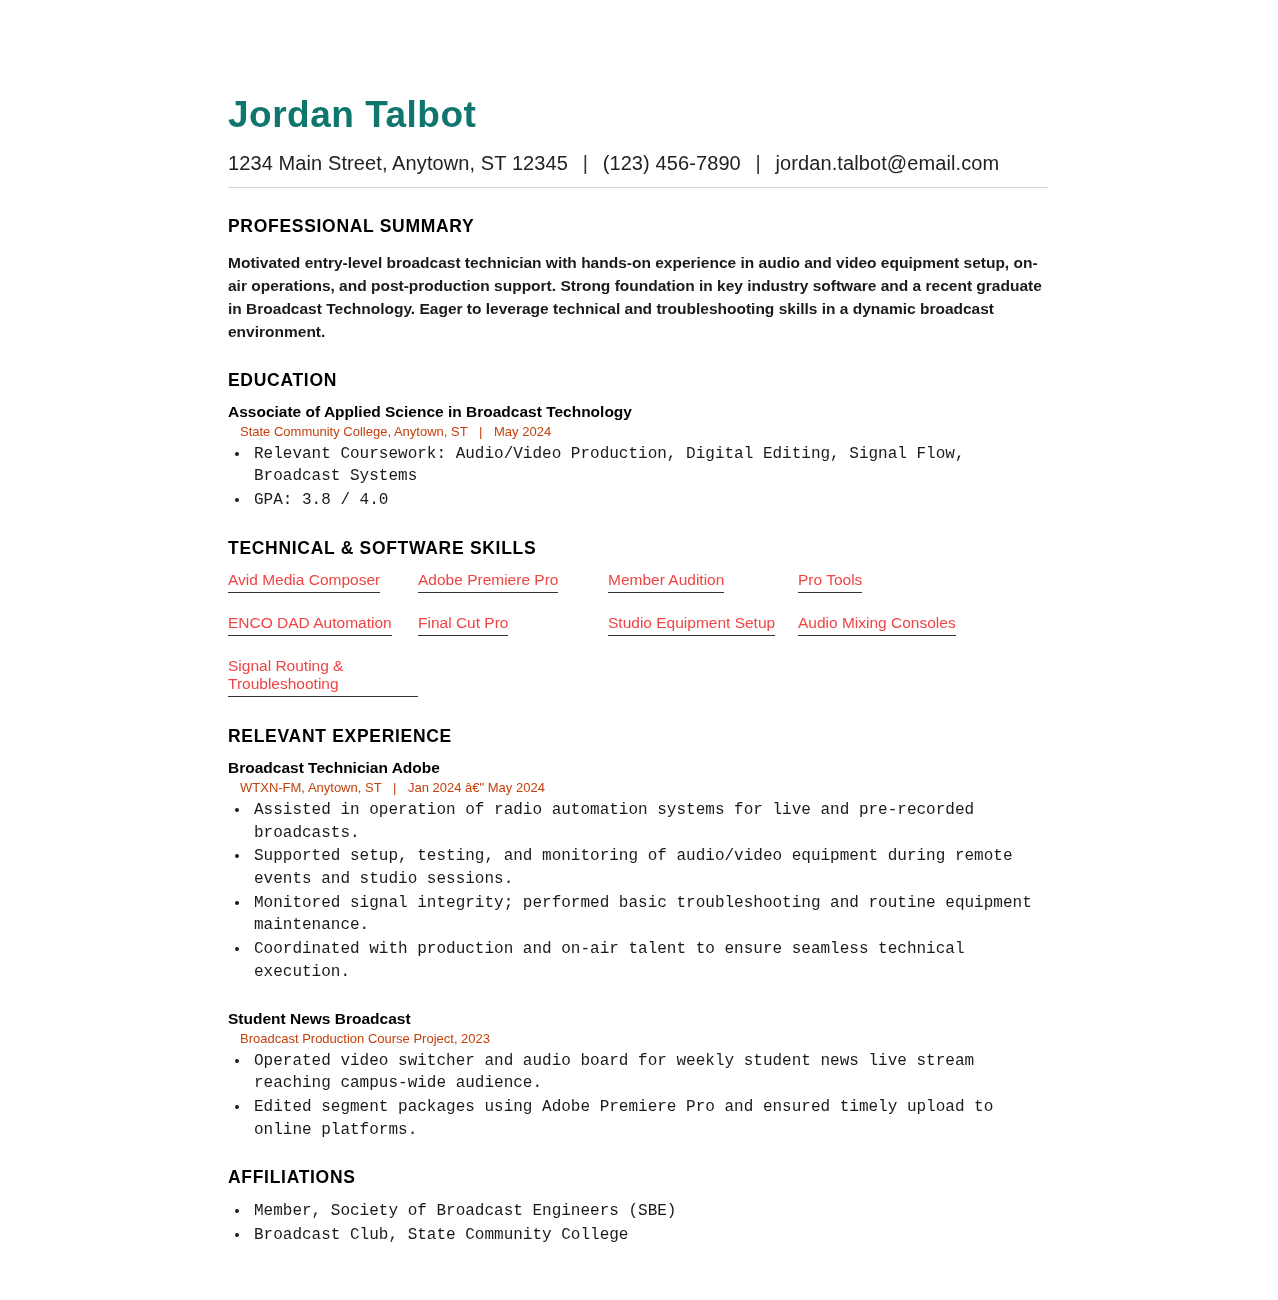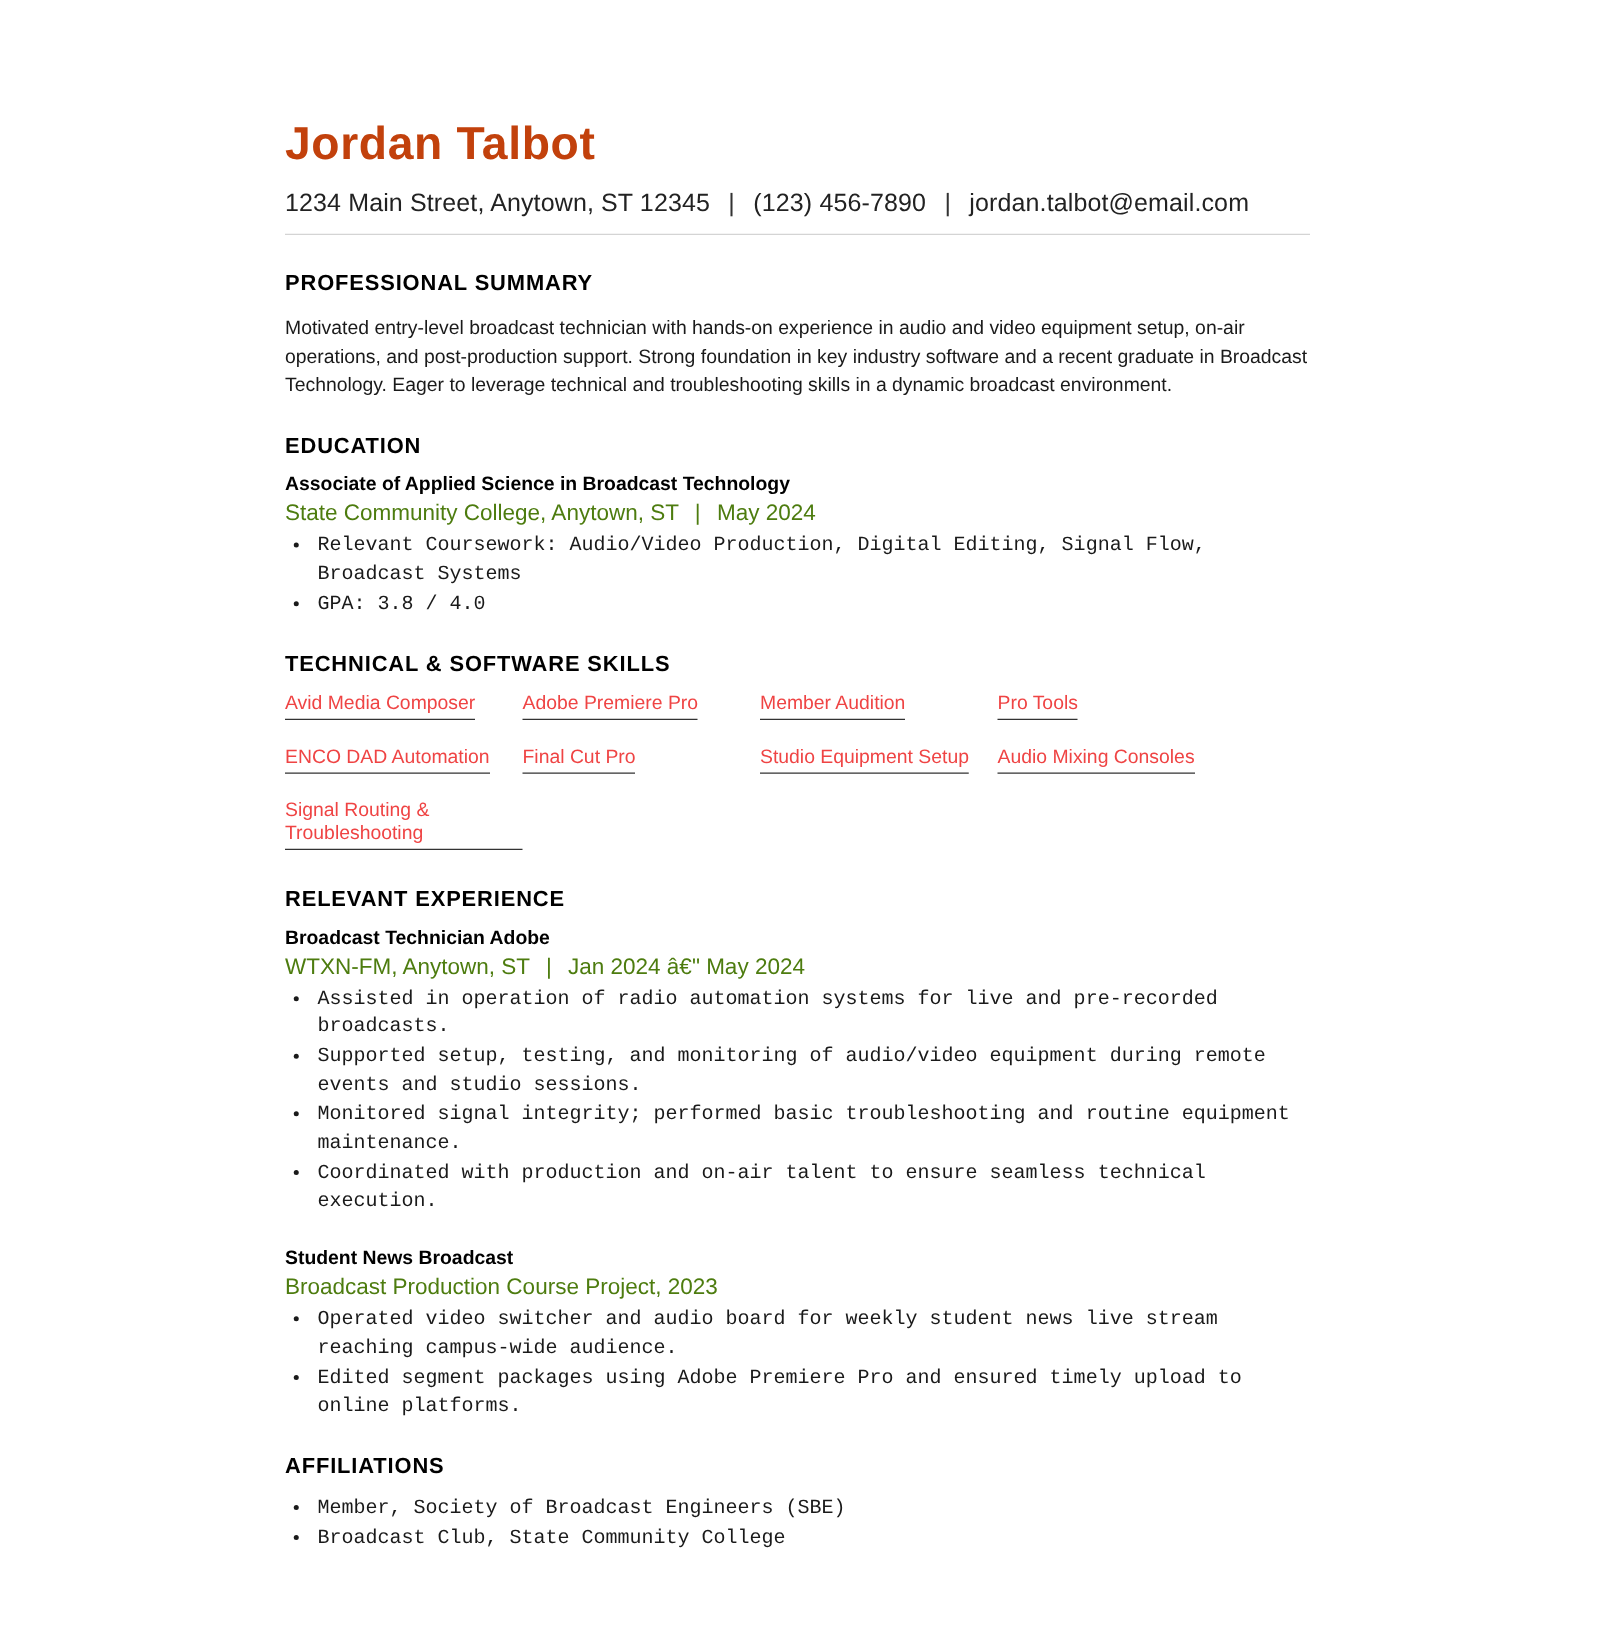--- a/index.html
+++ b/index.html
@@ -25,21 +25,21 @@
     width: 820px;
   }
 
   
   .name {
     font-size: 37px;
     font-weight: bold;
     letter-spacing: 0.5px;
     line-height: 1.1;
     margin: 0 0 16px 0;
-    color: #c2410c;
+    color: #0f766e;
   }
   .contact-line {
     font-size: 20px;
     color: #222222;
     letter-spacing: 0.1px;
     margin-bottom: 12px;
   }
   .contact-sep {
     display: inline-block;
     padding: 0 9px;
@@ -62,31 +62,32 @@
     margin: 0 0 14px 0;
   }
   .section-title.tight {
     margin-bottom: 12px;
   }
   .body-text {
     font-size: 15.5px;
     line-height: 1.5;
     color: #1a1a1a;
     margin: 0;
+    font-weight: bold;
   }
   .entry-title {
     font-size: 15.5px;
     font-weight: bold;
     color: #000000;
     margin: 0 0 3px 0;
   }
   .entry-sub {
-    font-size: 18px;
-    color: #4d7c0f;
-    margin: 0 0 4px 0;
+    font-size: 13px;
+    color: #c2410c;
+    margin: 0 0 4px 12px;
   }
   .entry-sub .sep {
     display: inline-block;
     padding: 0 8px;
   }
   ul.bullets {
     margin: 2px 0 0 0;
     padding-left: 22px;
     list-style: disc;
   }

